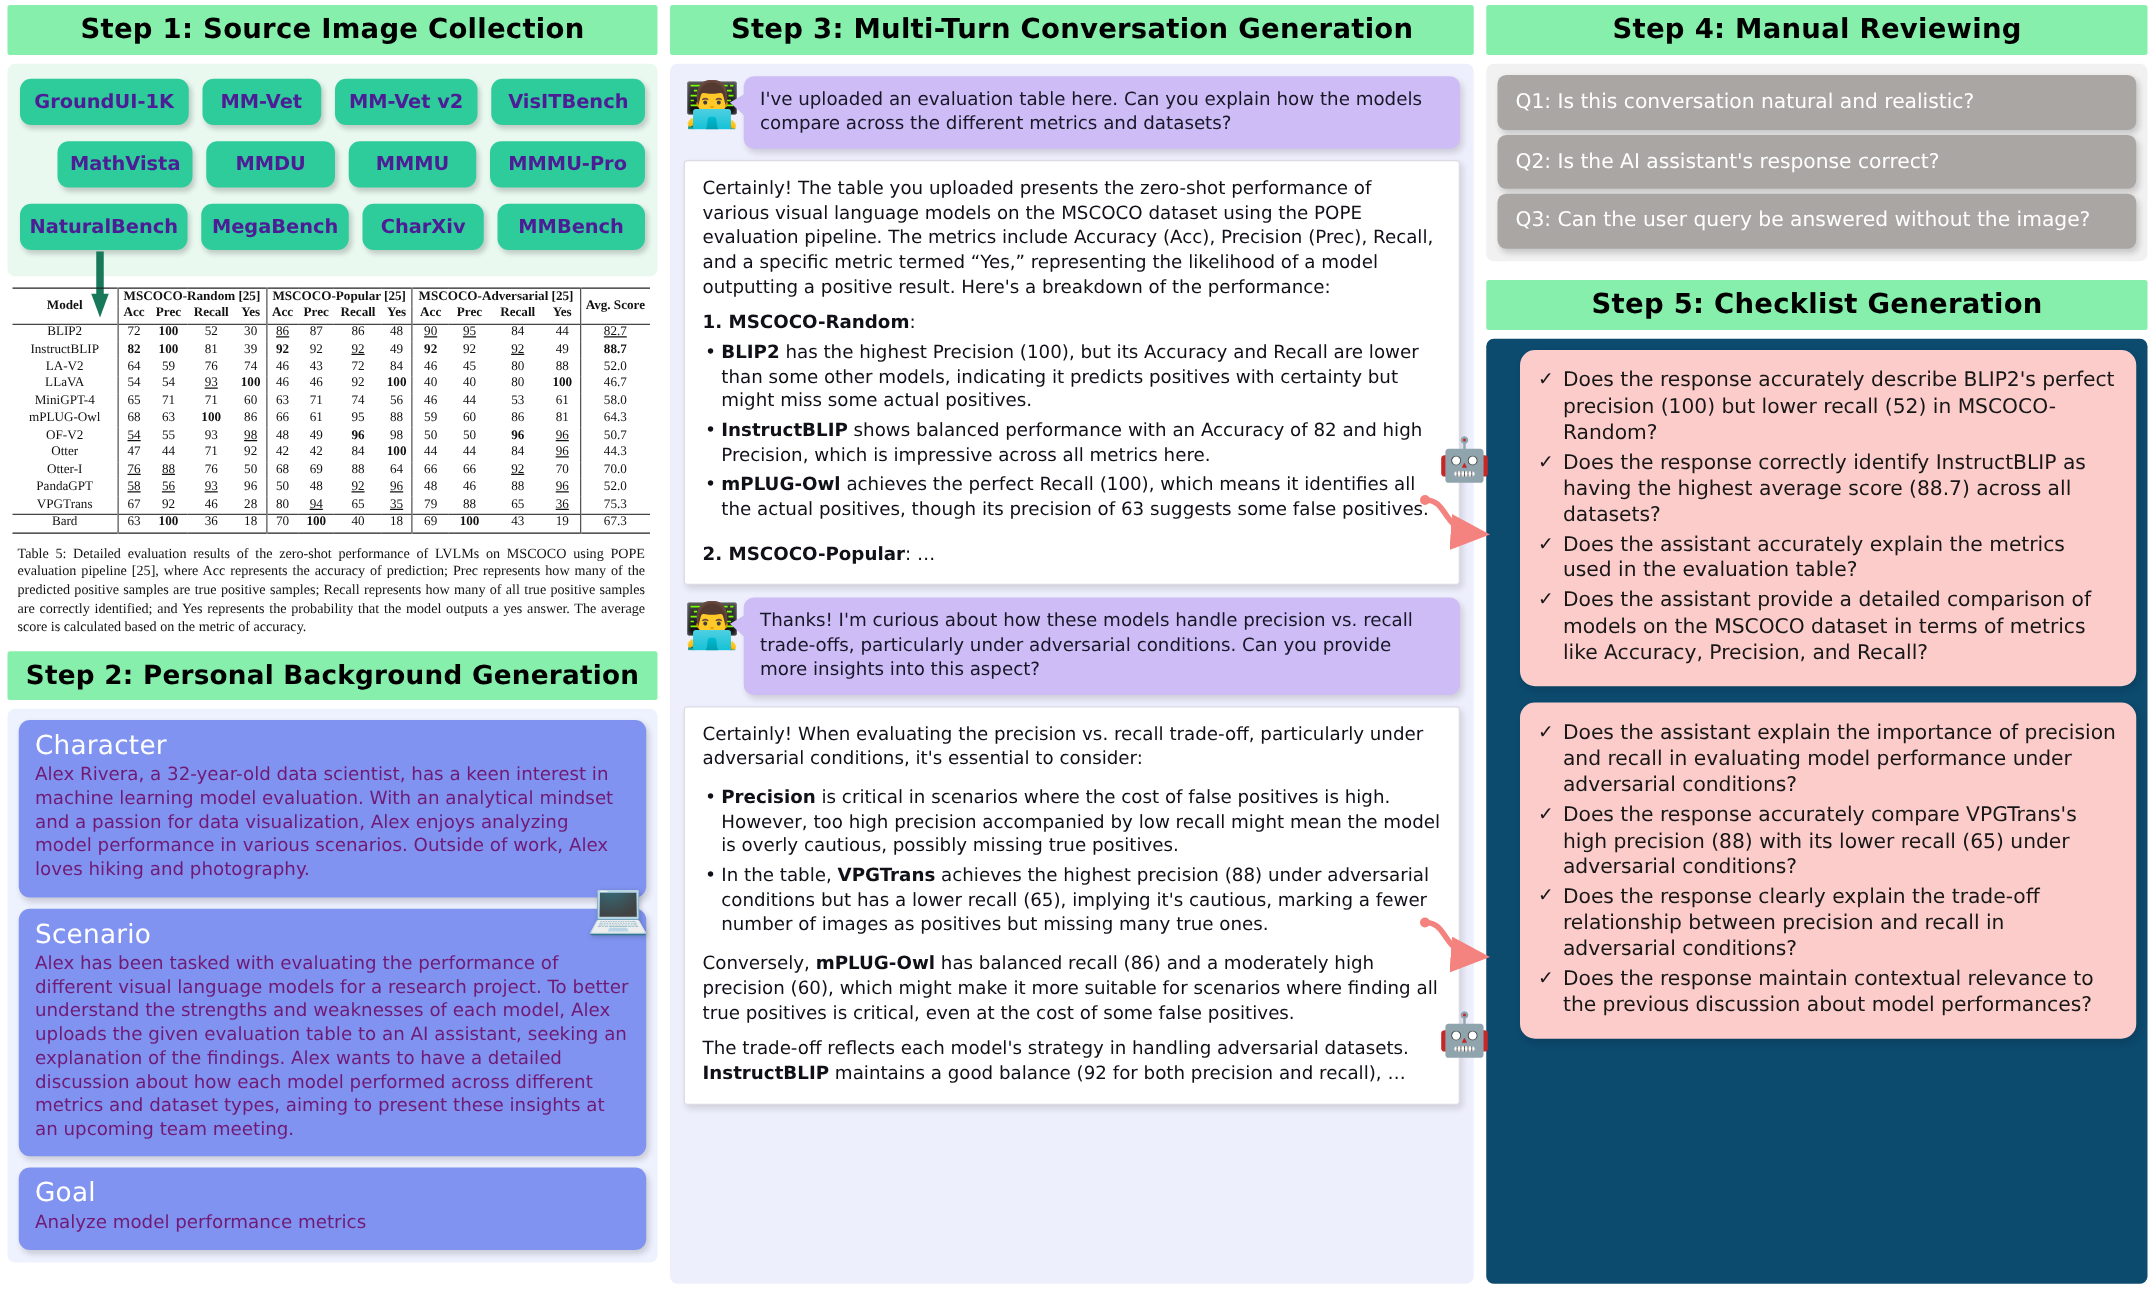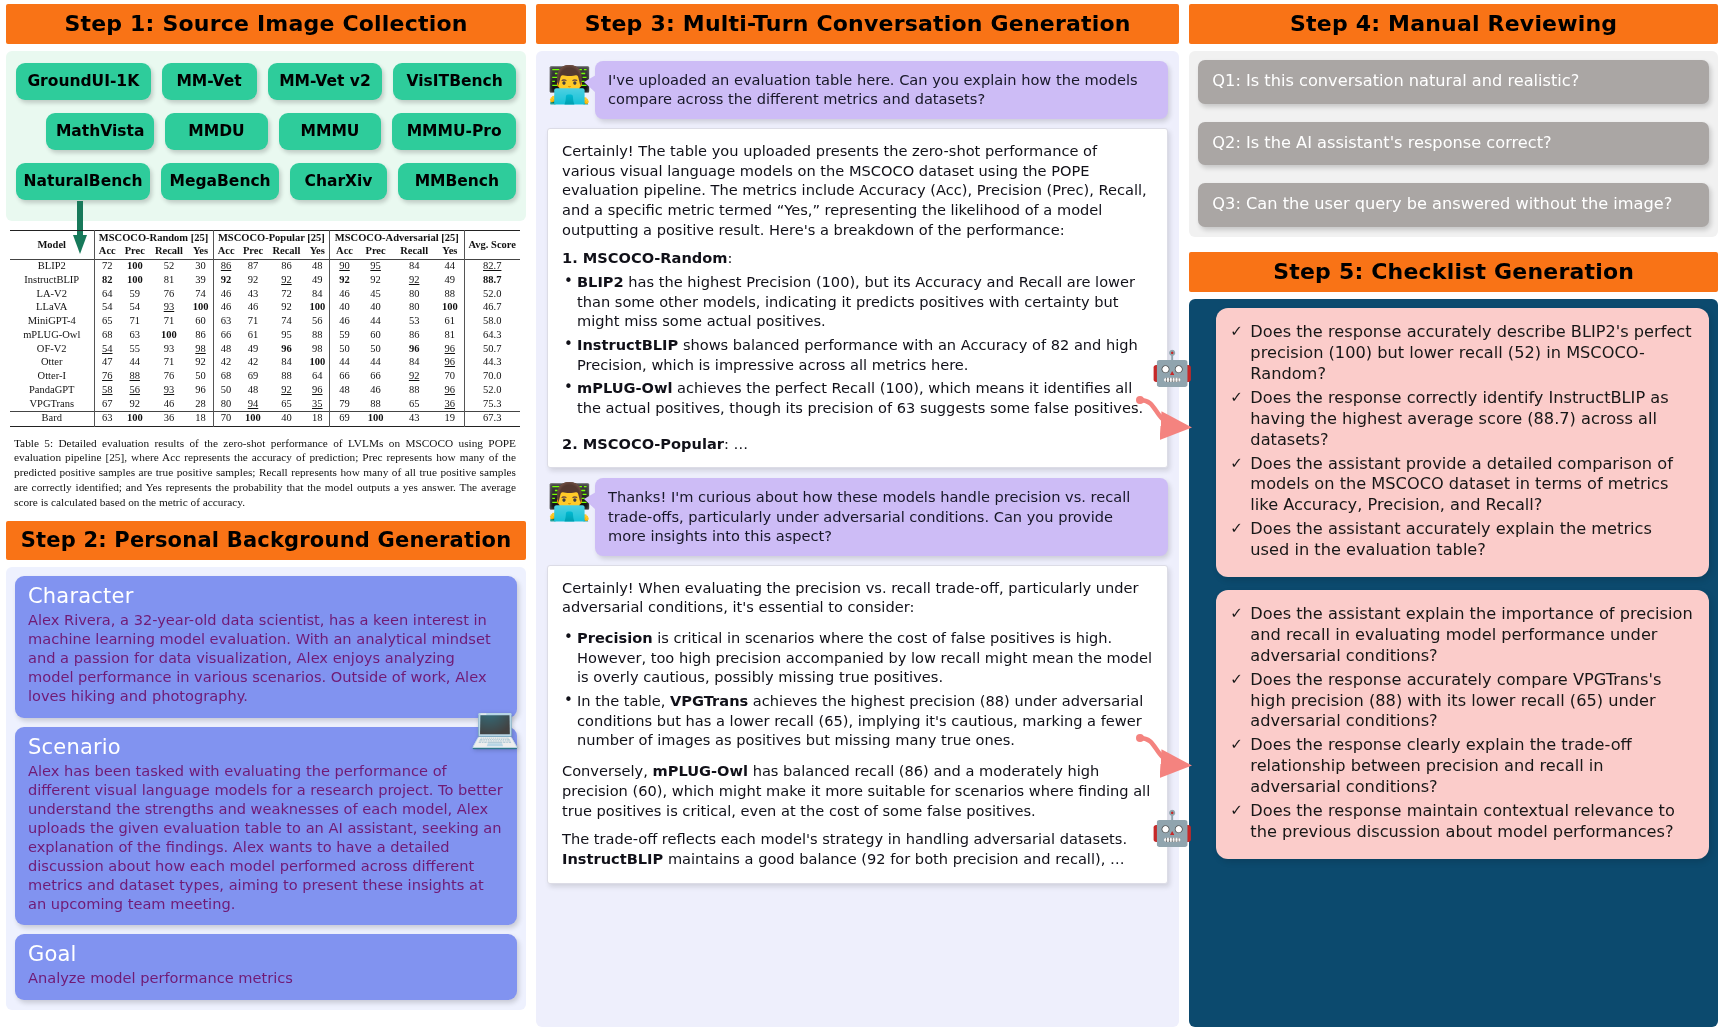--- a/index.html
+++ b/index.html
@@ -5,36 +5,36 @@
   * { box-sizing: border-box; margin:0; padding:0; }
   html,body{
     width:1724px; height:1033px; background:#ffffff;
     font-family:"DejaVu Sans", sans-serif;
     overflow:hidden;
   }
   .page{ position:relative; width:1724px; height:1033px; display:flex; gap:10px; padding:4px 6px 6px 6px; }
 
   
   .step-header{
-    background:#f97316; color:#000; text-align:center;
+    background:#86efac; color:#000; text-align:center;
     font-weight:bold; letter-spacing:.2px;
     font-family:"DejaVu Sans", sans-serif;
     border-radius:2px;
   }
 
   
   .col1{ width:520px; display:flex; flex-direction:column; gap:7px; }
   .c1-head{ font-size:22px; padding:7px 0 8px; }
   .src-box{
     background:#e9f9f0; border-radius:6px; padding:12px 10px 14px 10px;
     position:relative; height:170px;
   }
   .chip-row{ display:flex; gap:11px; margin-bottom:13px; }
   .chip{
-    background:#2ecc9b; color:#000000; border-radius:9px;
+    background:#2ecc9b; color:#4c1d95; border-radius:9px;
     font-size:15.5px; font-weight:bold; padding:9px 0 10px 0;
     text-align:center; box-shadow:2px 3px 4px rgba(0,0,0,.18);
     white-space:nowrap;
   }
   .chip.w1{ width:136px; } .chip.w2{ width:96px; } .chip.w3{ width:116px; }
   .chip.w4{ width:124px; } .chip.w5{ width:112px; } .chip.w6{ width:106px; }
   .chip.w7{ width:128px; } .chip.w8{ width:120px; } .chip.w9{ width:98px; }
   .arrow-down{ position:absolute; left:66px; bottom:-34px; width:16px; height:54px; }
 
   
@@ -101,21 +101,21 @@
   .assistant .nohang{ margin-bottom:16px; }
   .h-num{ font-weight:bold; margin-bottom:4px; }
   .bot-emoji{ position:absolute; font-size:34px; line-height:1; }
 
   
   .col3{ width:530px; display:flex; flex-direction:column; gap:7px; }
   .c4-head{ font-size:22px; padding:7px 3px 8px; }
   .review-box{ background:#f1f1f1; border-radius:6px; padding:9px 9px 10px 9px; }
   .qcard{
     background:#aaa6a4; color:#fff; border-radius:7px;
-    padding:11px 14px 12px 14px; margin-bottom:18px;
+    padding:11px 14px 12px 14px; margin-bottom:4px;
     font-size:16.2px; line-height:1.28;
     box-shadow:2px 3px 5px rgba(0,0,0,.18);
   }
   .qcard.last{ margin-bottom:0; }
   .c5-head{ font-size:22px; padding:7px 0 8px; margin-top:8px; }
   .check-box{ background:#0c4a6e; border-radius:6px; padding:9px 9px 10px 27px; flex:1; }
   .chk-card{
     background:#fbccca; border-radius:12px; padding:14px 16px 16px 14px;
     margin-bottom:13px; box-shadow:2px 3px 6px rgba(0,0,0,.13);
   }
@@ -459,22 +459,22 @@
       <div class="qcard">Q2: Is the AI assistant's response correct?</div>
       <div class="qcard last">Q3: Can the user query be answered without the image?</div>
     </div>
 
     <div class="step-header c5-head">Step 5: Checklist Generation</div>
 
     <div class="check-box">
       <div class="chk-card">
         <div class="chk-item">Does the response accurately describe BLIP2's perfect precision (100) but lower recall (52) in MSCOCO-Random?</div>
         <div class="chk-item">Does the response correctly identify InstructBLIP as having the highest average score (88.7) across all datasets?</div>
+        <div class="chk-item">Does the assistant accurately explain the metrics used in the evaluation table?</div>
         <div class="chk-item">Does the assistant provide a detailed comparison of models on the MSCOCO dataset in terms of metrics like Accuracy, Precision, and Recall?</div>
-        <div class="chk-item">Does the assistant accurately explain the metrics used in the evaluation table?</div>
       </div>
       <div class="chk-card last">
         <div class="chk-item">Does the assistant explain the importance of precision and recall in evaluating model performance under adversarial conditions?</div>
         <div class="chk-item">Does the response accurately compare VPGTrans's high precision (88) with its lower recall (65) under adversarial conditions?</div>
         <div class="chk-item">Does the response clearly explain the trade-off relationship between precision and recall in adversarial conditions?</div>
         <div class="chk-item">Does the response maintain contextual relevance to the previous discussion about model performances?</div>
       </div>
     </div>
   </div>
 

